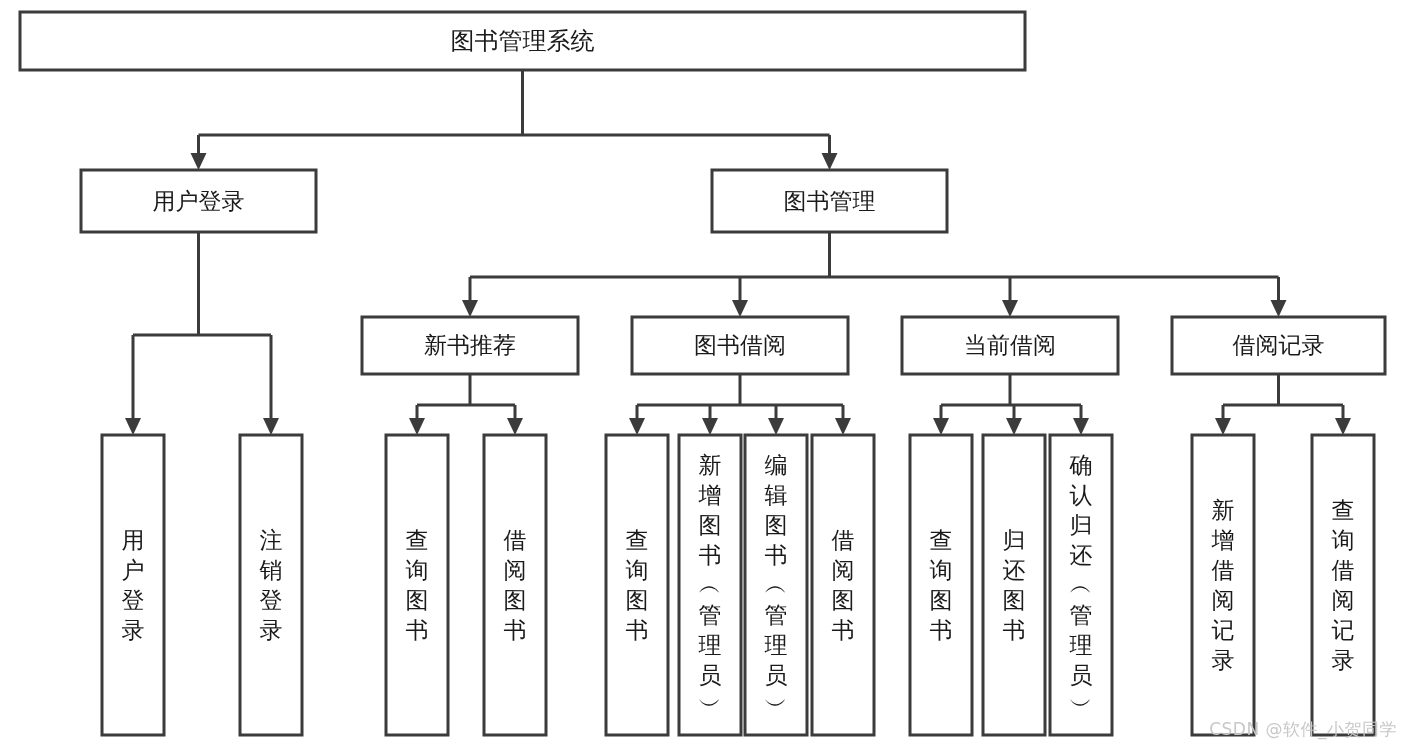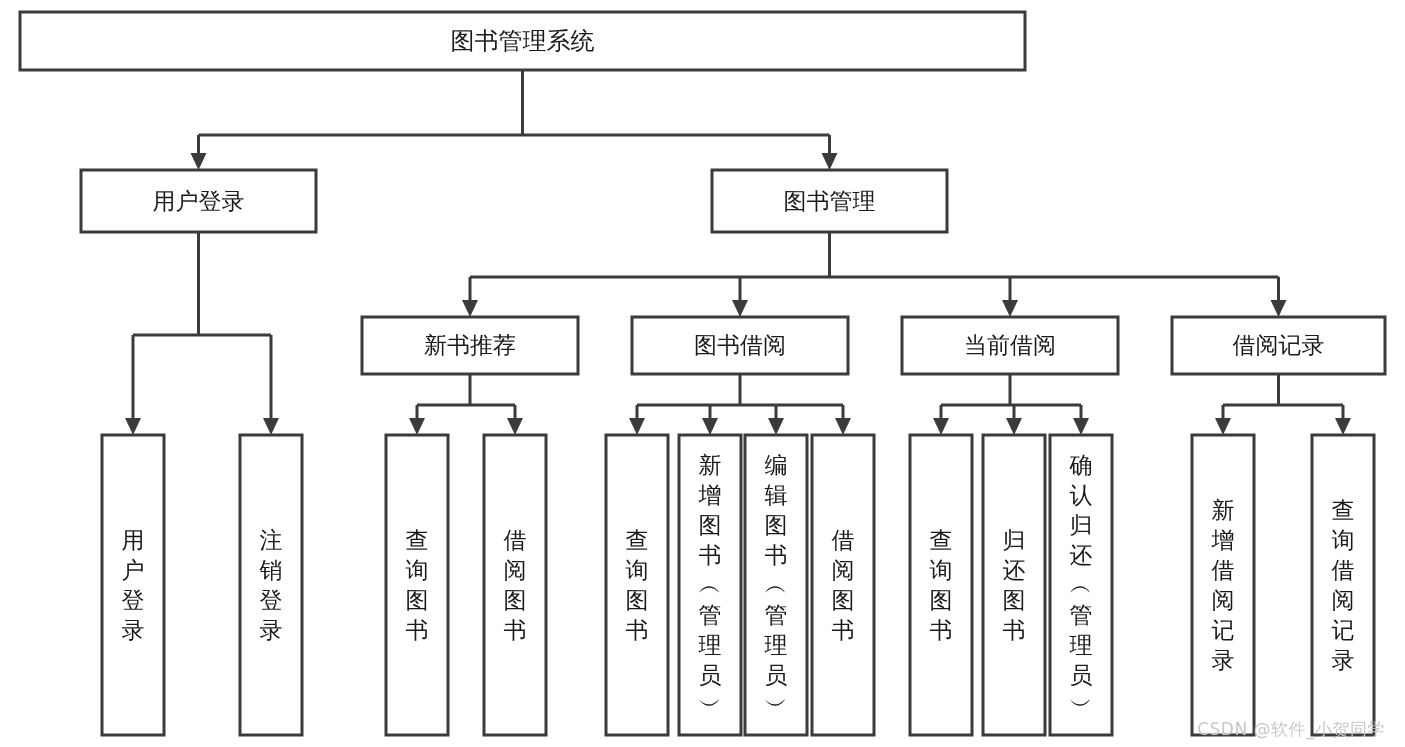--- a/index.html
+++ b/index.html
@@ -54,21 +54,21 @@
     stroke-width: 3;
     fill: none;
     stroke-linecap: butt;
   }
   .arrow-head {
     fill: #3b3b3b;
     stroke: none;
   }
   .watermark {
     position: absolute;
-    right: 20px;
+    right: 8px;
     bottom: 6px;
     font-family: "DejaVu Sans", "Liberation Sans", sans-serif;
     font-size: 17px;
     color: #c8c8c8;
     white-space: nowrap;
     user-select: none;
     letter-spacing: 0.5px;
   }
 </style>
 </head>

